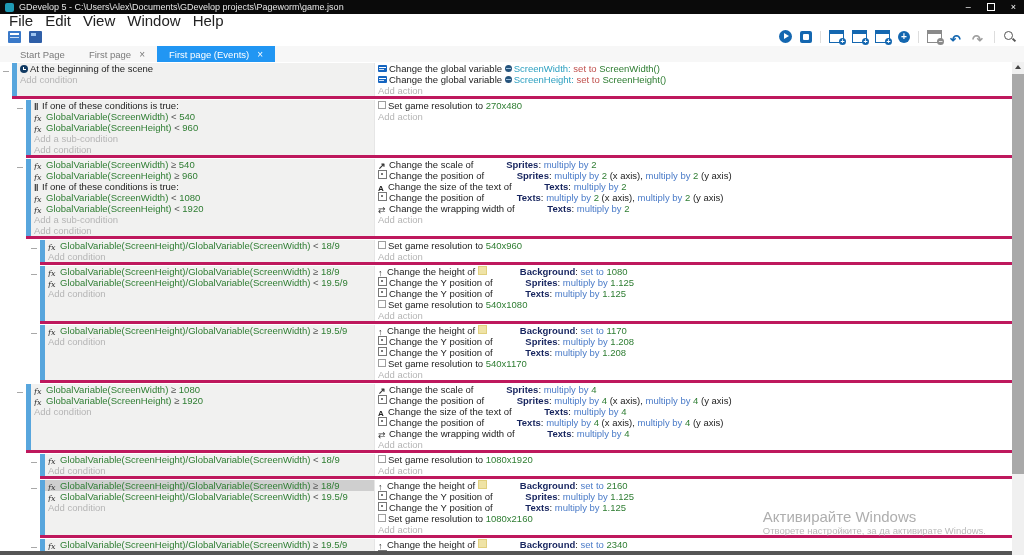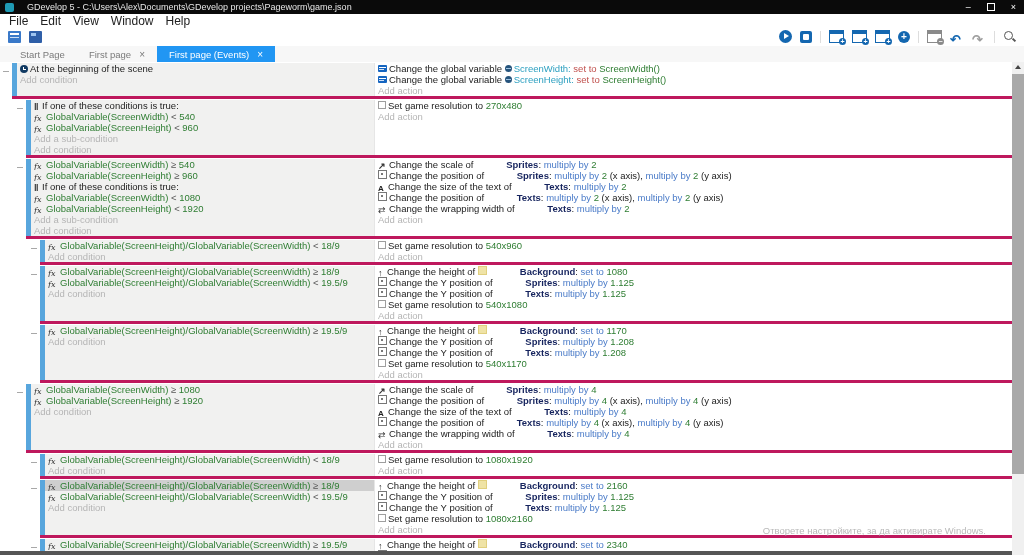--- a/index.html
+++ b/index.html
@@ -1,29 +1,29 @@
 <!DOCTYPE html>
 <html><head>
 <meta charset="utf-8">
 <style>
   html,body{margin:0;padding:0;}
   body{width:1024px;height:555px;overflow:hidden;background:#fff;
        font-family:"Liberation Sans",sans-serif;-webkit-font-smoothing:antialiased;}
 
   
   .titlebar{height:14px;background:#0a0a0a;color:#e6e6e6;display:flex;align-items:center;
-            font-size:9px;padding:0 5px;gap:13px;}
+            font-size:9px;padding:0 5px;gap:5px;}
   .gd-logo{width:9px;height:9px;border-radius:2px;background:#1f9ab4;flex:none;}
   .tb-title{flex:1;white-space:nowrap;overflow:hidden;}
   .win-controls{display:flex;gap:16px;align-items:center;padding-right:3px;}
   .wc{color:#fff;font-size:9px;line-height:9px;cursor:default;}
   .wc-max{width:6px;height:6px;border:1px solid #fff;display:inline-block;}
 
   
-  .menubar{height:13px;background:#fff;display:flex;align-items:center;font-size:12px;
+  .menubar{height:13px;background:#fff;display:flex;align-items:center;font-size:15px;
            color:#222;padding-left:3px;}
   .menu-item{padding:0 6px;}
 
   
   .toolbar{height:19px;background:#fff;display:flex;align-items:center;
            justify-content:space-between;padding:0 8px;}
   .tb-left,.tb-right{display:flex;align-items:center;gap:8px;}
   .tbsep{width:1px;height:12px;background:#ddd;}
   .tbi{display:inline-block;position:relative;}
   .icon-project-manager{width:13px;height:12px;background:#3a79c9;border-radius:1px;}
@@ -352,15 +352,16 @@
       </div>
     </div>
 
   <div class="vscroll">
     <span class="varrow"></span>
     <span class="vthumb"></span>
   </div>
   <div class="hscroll"></div>
 
   <div class="watermark">
+    <div class="wm1">Активирайте Windows</div>
     <div class="wm2">Отворете настройките, за да активирате Windows.</div>
   </div>
 </div>
 
 </body></html>

